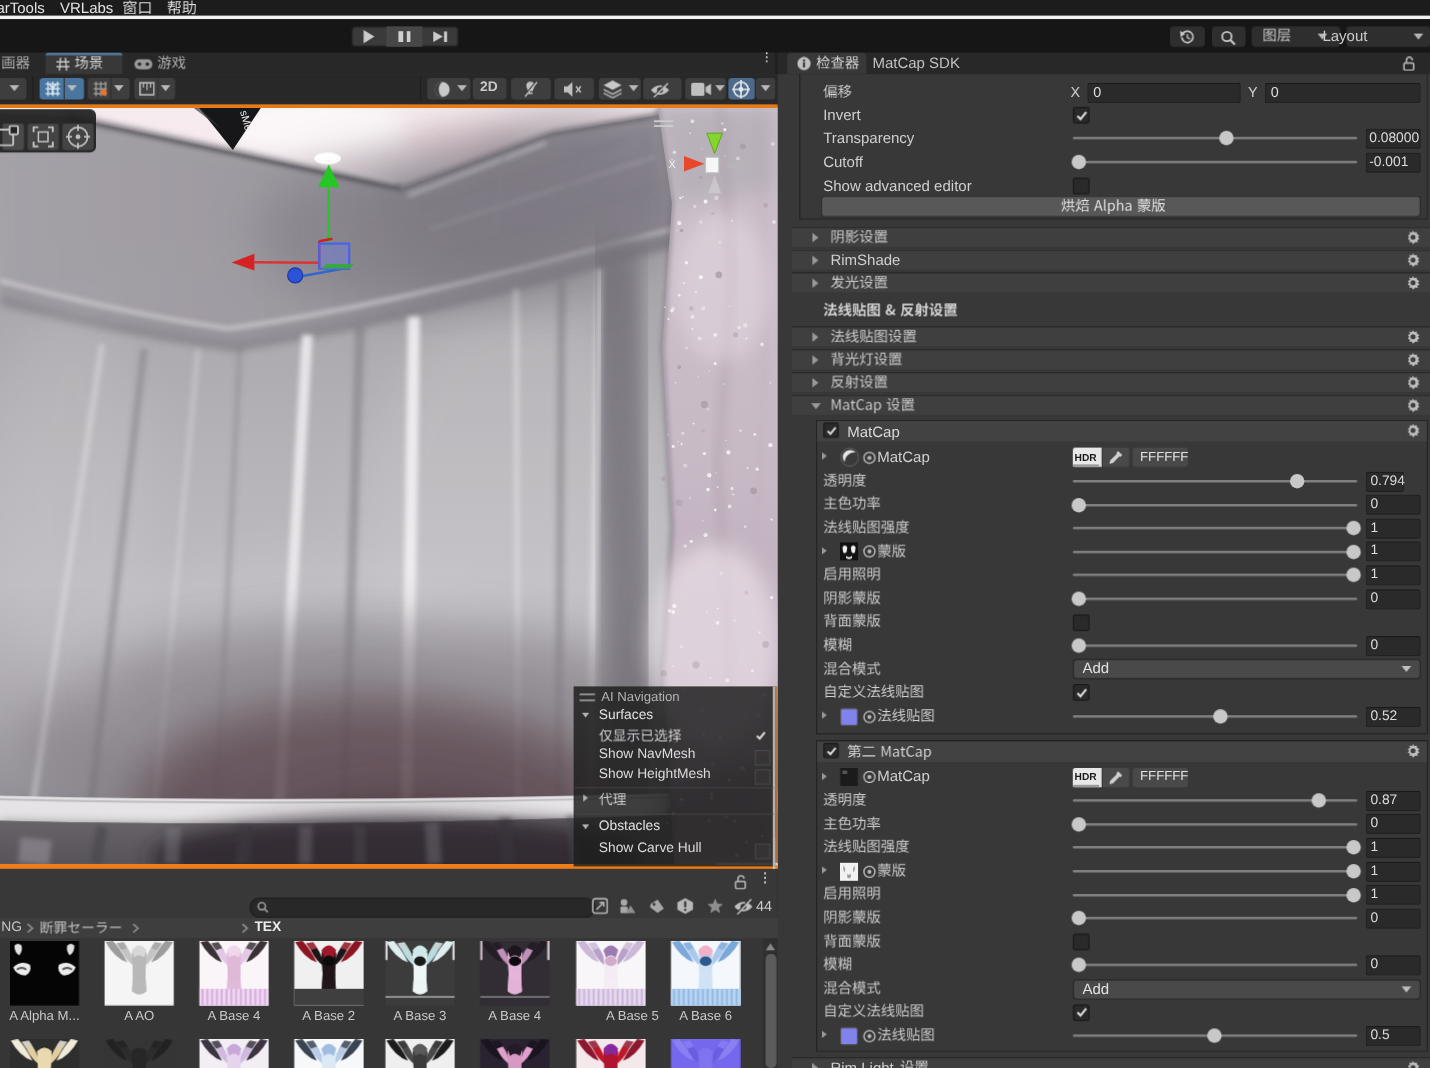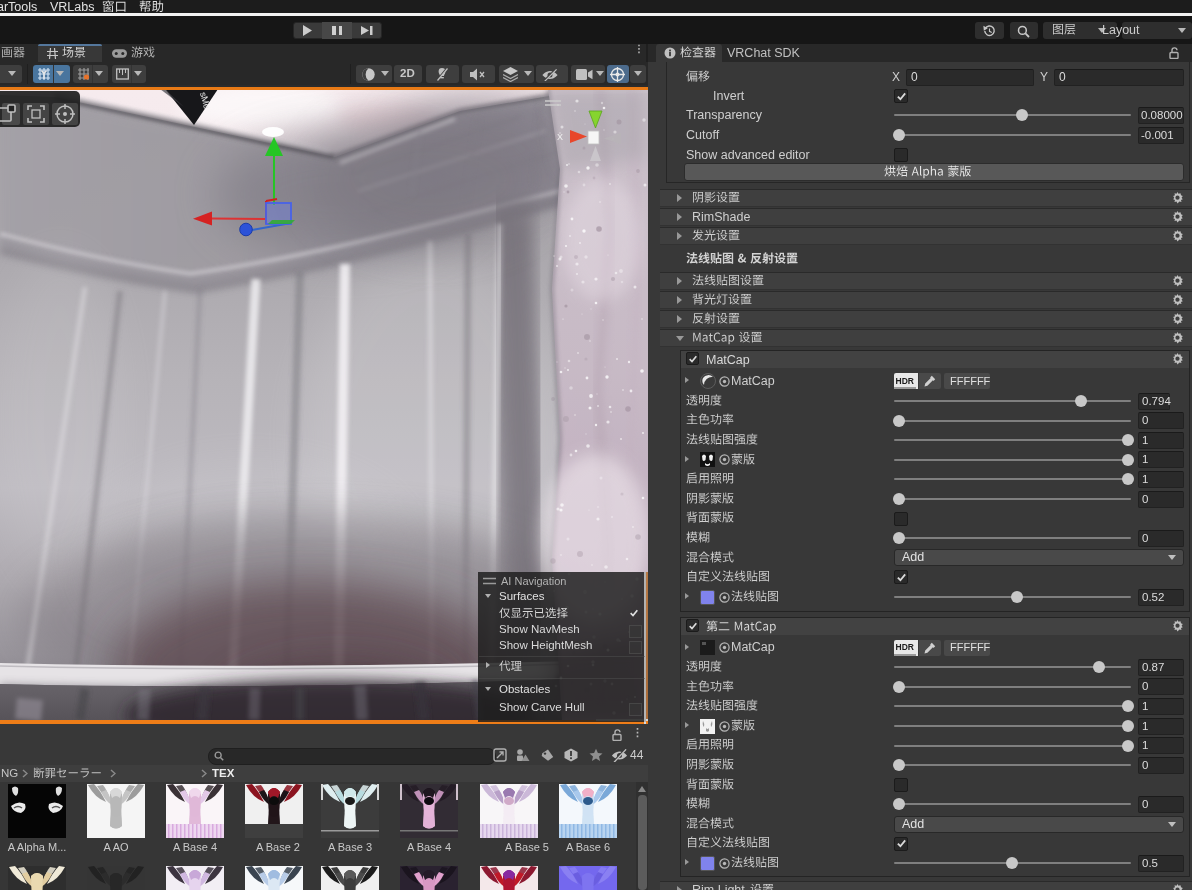--- a/index.html
+++ b/index.html
@@ -93,21 +93,21 @@
     <rect x="5.1" y="5" width="1.8" height="4.2" fill="#383838"></rect>
     <rect x="5.1" y="2.6" width="1.8" height="1.8" fill="#383838"></rect>
   </svg>
 <div style="position:absolute;left:680px;top:45.8px;">
     <svg class="ct " width="36.0" height="14.4" viewBox="0 0 36.0 14.4" style="width:36.0px;height:14.4px">
       <g transform="translate(0,10.56) scale(0.012000)">
         <path fill="#d8d8d8" d="M468 -530V-465H807V-530ZM397 -355C425 -279 453 -179 461 -113L523 -131C514 -195 486 -294 456 -370ZM591 -383C609 -307 626 -208 631 -142L694 -153C688 -218 670 -315 650 -391ZM179 -840V-650H49V-580H172C145 -448 89 -293 33 -211C45 -193 63 -160 71 -138C111 -200 149 -300 179 -404V79H248V-442C274 -393 303 -335 316 -304L361 -357C346 -387 271 -505 248 -539V-580H352V-650H248V-840ZM624 -847C556 -706 437 -579 311 -502C325 -487 347 -455 356 -440C458 -511 558 -611 634 -726C711 -626 826 -518 927 -451C935 -471 952 -501 966 -519C864 -579 739 -689 670 -786L690 -823ZM343 -35V32H938V-35H754C806 -129 866 -265 908 -373L842 -391C807 -284 744 -131 690 -35Z M1295 -218H1700V-134H1295ZM1295 -352H1700V-270H1295ZM1221 -406V-80H1778V-406ZM1074 -20V48H1930V-20ZM1460 -840V-713H1057V-647H1379C1293 -552 1159 -466 1036 -424C1052 -410 1074 -382 1085 -364C1221 -418 1369 -523 1460 -642V-437H1534V-643C1626 -527 1776 -423 1914 -372C1925 -391 1947 -420 1964 -434C1838 -473 1702 -556 1615 -647H1944V-713H1534V-840Z M2190 -735H2374V-581H2190ZM2625 -735H2811V-581H2625ZM2556 -796V-520H2883V-796ZM2452 -547 2446 -534V-796H2121V-520H2439C2425 -493 2408 -468 2388 -444H2052V-376H2321C2244 -309 2143 -257 2027 -218C2042 -205 2064 -177 2073 -161L2136 -185V82H2203V44H2383V79H2452V-244H2257C2321 -281 2378 -325 2425 -376H2576C2619 -326 2675 -281 2738 -244H2546V82H2613V44H2796V79H2866V-183C2887 -175 2909 -168 2930 -162C2941 -180 2962 -208 2978 -222C2863 -250 2747 -307 2671 -376H2949V-444H2479C2496 -469 2511 -496 2524 -524ZM2203 -20V-180H2383V-20ZM2613 -20V-180H2796V-20Z"></path>
       </g>
     </svg>
   </div>
-<div style="position:absolute;left:727px;top:43.6px;font:normal 12.5px 'Liberation Sans',sans-serif;color:#c0c0c0;white-space:pre;line-height:18.75px;">VRChat SDK</div>
+<div style="position:absolute;left:727px;top:43.6px;font:normal 12.5px 'Liberation Sans',sans-serif;color:#c0c0c0;white-space:pre;line-height:18.75px;">MatCap SDK</div>
 <svg style="position:absolute;left:1168px;top:47px" width="12" height="12" viewBox="0 0 12 12">
     <rect x="2" y="5.5" width="8" height="6" rx="1" fill="none" stroke="#b0b0b0" stroke-width="1.4"></rect>
     <path d="M4 5.5 V3.5 A2.5 2.5 0 0 1 9 3.2" fill="none" stroke="#b0b0b0" stroke-width="1.4"></path>
   </svg>
 <div style="position:absolute;left:0px;top:62px;width:648px;height:23px;background:#282828;"></div>
 <div style="position:absolute;left:-10px;top:65px;width:32px;height:18px;background:#3e3e3e;border-radius:3px;"></div>
 <div style="position:absolute;left:8px;top:71px;width:0;height:0;border-left:4px solid transparent;border-right:4px solid transparent;border-top:5px solid #b8b8b8;"></div>
 <div style="position:absolute;left:27px;top:64px;width:1px;height:20px;background:#1f1f1f;"></div>
 <div style="position:absolute;left:33px;top:65px;width:37px;height:18px;background:#49759e;border-radius:3px;"></div>
 <svg style="position:absolute;left:37px;top:68px" width="14" height="13" viewBox="0 0 14 13">
@@ -183,21 +183,21 @@
     <svg class="ct " width="24.0" height="14.4" viewBox="0 0 24.0 14.4" style="width:24.0px;height:14.4px">
       <g transform="translate(0,10.56) scale(0.012000)">
         <path fill="#cfcfcf" d="M318 -784V-721H958V-784ZM362 -652V-475C362 -336 350 -142 247 -1C263 7 292 32 303 45C366 -41 399 -150 416 -255V82H479V-118H570V75H626V-118H719V75H776V-118H870V5C870 14 867 17 858 17C849 17 824 17 793 16C803 34 813 63 815 81C861 81 890 80 912 69C932 57 937 38 937 6V-352H427L431 -426H918V-652ZM432 -593H845V-486H432ZM870 -293V-178H776V-293ZM479 -178V-293H570V-178ZM626 -293H719V-178H626ZM233 -835C185 -680 105 -526 18 -426C31 -407 50 -368 57 -350C90 -389 122 -434 152 -484V80H224V-619C254 -682 281 -749 302 -816Z M1611 -690H1812C1785 -638 1746 -593 1701 -554C1668 -586 1617 -624 1571 -653ZM1642 -840C1598 -763 1512 -673 1387 -611C1402 -599 1425 -575 1435 -559C1466 -576 1495 -595 1522 -614C1567 -586 1617 -546 1649 -514C1576 -464 1490 -428 1404 -407C1418 -393 1436 -365 1443 -347C1644 -404 1832 -523 1910 -733L1863 -756L1849 -753H1667C1686 -777 1703 -801 1717 -826ZM1658 -305H1865C1836 -243 1795 -191 1745 -147C1708 -182 1651 -223 1600 -254C1621 -270 1640 -287 1658 -305ZM1696 -463C1647 -375 1547 -275 1400 -207C1415 -196 1437 -171 1447 -155C1482 -173 1515 -192 1545 -213C1597 -182 1652 -139 1689 -103C1601 -44 1495 -5 1383 16C1397 32 1414 62 1421 80C1663 26 1877 -97 1962 -351L1914 -372L1900 -369H1715C1737 -396 1755 -423 1771 -450ZM1361 -826C1287 -792 1155 -763 1043 -744C1052 -728 1062 -703 1065 -687C1112 -693 1162 -702 1212 -712V-558H1049V-488H1202C1162 -373 1093 -243 1028 -172C1041 -154 1059 -124 1067 -103C1118 -165 1171 -264 1212 -365V78H1286V-353C1320 -311 1360 -257 1377 -229L1422 -288C1402 -311 1315 -401 1286 -426V-488H1411V-558H1286V-729C1333 -740 1377 -753 1413 -768Z"></path>
       </g>
     </svg>
   </div>
 <div style="position:absolute;left:892px;top:68.0px;font:normal 12px 'Liberation Sans',sans-serif;color:#cfcfcf;white-space:pre;line-height:18.0px;">X</div>
 <div style="position:absolute;left:906px;top:69px;width:128px;height:17px;background:#2a2a2a;border:1px solid #212121;border-top-color:#1a1a1a;box-sizing:border-box;border-radius:2px;font:12px 'Liberation Sans',sans-serif;color:#dcdcdc;line-height:15px;padding-left:4px;text-align:left;white-space:pre">0</div>
 <div style="position:absolute;left:1040px;top:68.0px;font:normal 12px 'Liberation Sans',sans-serif;color:#cfcfcf;white-space:pre;line-height:18.0px;">Y</div>
 <div style="position:absolute;left:1054px;top:69px;width:130px;height:17px;background:#2a2a2a;border:1px solid #212121;border-top-color:#1a1a1a;box-sizing:border-box;border-radius:2px;font:12px 'Liberation Sans',sans-serif;color:#dcdcdc;line-height:15px;padding-left:4px;text-align:left;white-space:pre">0</div>
-<div style="position:absolute;left:686px;top:86.6px;font:normal 12.5px 'Liberation Sans',sans-serif;color:#cfcfcf;white-space:pre;line-height:18.75px;margin-left:27px;">Invert</div>
+<div style="position:absolute;left:686px;top:86.6px;font:normal 12.5px 'Liberation Sans',sans-serif;color:#cfcfcf;white-space:pre;line-height:18.75px;">Invert</div>
 <div style="position:absolute;left:894px;top:89px;width:14px;height:14px;background:#2a2a2a;border:1px solid #1b1b1b;border-radius:2px;box-sizing:border-box;"></div>
 <svg style="position:absolute;left:895.5px;top:90.5px" width="11" height="11" viewBox="0 0 12 12">
     <path fill="none" stroke="#dadada" stroke-width="2" d="M2 6.2 L4.8 9 L10 2.6"></path>
   </svg>
 <div style="position:absolute;left:686px;top:105.6px;font:normal 12.5px 'Liberation Sans',sans-serif;color:#cfcfcf;white-space:pre;line-height:18.75px;">Transparency</div>
 <div style="position:absolute;left:894px;top:114px;width:237px;height:2px;background:#7f7f7f;border-radius:1px;"></div>
 <div style="position:absolute;left:1016px;top:109px;width:12px;height:12px;border-radius:50%;background:#c8c8c8;"></div>
 <div style="position:absolute;left:1138px;top:107px;width:46px;height:17px;background:#2a2a2a;border:1px solid #212121;border-top-color:#1a1a1a;box-sizing:border-box;border-radius:2px;font:11.5px 'Liberation Sans',sans-serif;color:#dcdcdc;line-height:15px;padding-left:2px;text-align:left;white-space:pre">0.08000</div>
 <div style="position:absolute;left:686px;top:125.6px;font:normal 12.5px 'Liberation Sans',sans-serif;color:#cfcfcf;white-space:pre;line-height:18.75px;">Cutoff</div>
 <div style="position:absolute;left:894px;top:134px;width:237px;height:2px;background:#7f7f7f;border-radius:1px;"></div>
@@ -1128,21 +1128,21 @@
       <path d="M1,1 Q8,14 19,18 Q13,6 7,0 Z" fill="#8c1420"></path>
       <path d="M10,2 Q16,12 23,15 Q20,6 16,1 Z" fill="#8c1420" opacity="0.85"></path>
       <path d="M14,8 Q19,18 25,21 Q23,11 19,6 Z" fill="#1d1418"></path>
       <path d="M23,10 Q29,4 35,10 L34,30 Q29,36 24,30 Z" fill="#201418"></path>
       <path d="M24,26 L34,26 L35,42 Q29,47 23,42 Z" fill="#201418" opacity="0.9"></path>
       <path d="M23,8 Q29,0 35,8 L33,14 Q29,10 25,14 Z" fill="#a01828"></path>
     </g>
     <ellipse cx="29" cy="17" rx="5" ry="4" fill="#0c0c0c"></ellipse>
     <rect x="0" y="40" width="58" height="14" fill="#3f3f3f"></rect>
   </svg>
-<div style="position:absolute;left:220px;top:841px;width:80px;text-align:right;font:11px 'Liberation Sans';color:#c9c9c9;white-space:nowrap">A Base 2</div>
+<div style="position:absolute;left:234px;top:841px;width:80px;text-align:center;font:11px 'Liberation Sans';color:#c9c9c9;white-space:nowrap">A Base 2</div>
 <svg style="position:absolute;left:321px;top:784px" width="58" height="54" viewBox="0 0 58 54">
     <rect width="58" height="54" fill="#3c3c3c"></rect>
     <g>
       <path d="M1,1 Q8,14 19,18 Q13,6 7,0 Z" fill="#dfeef0"></path>
       <path d="M10,2 Q16,12 23,15 Q20,6 16,1 Z" fill="#dfeef0" opacity="0.85"></path>
       <path d="M14,8 Q19,18 25,21 Q23,11 19,6 Z" fill="#b8dce0"></path>
       <path d="M23,10 Q29,4 35,10 L34,30 Q29,36 24,30 Z" fill="#eef6f6"></path>
       <path d="M24,26 L34,26 L35,42 Q29,47 23,42 Z" fill="#eef6f6" opacity="0.9"></path>
       <path d="M23,8 Q29,0 35,8 L33,14 Q29,10 25,14 Z" fill="#cfe8ea"></path>
     </g>

